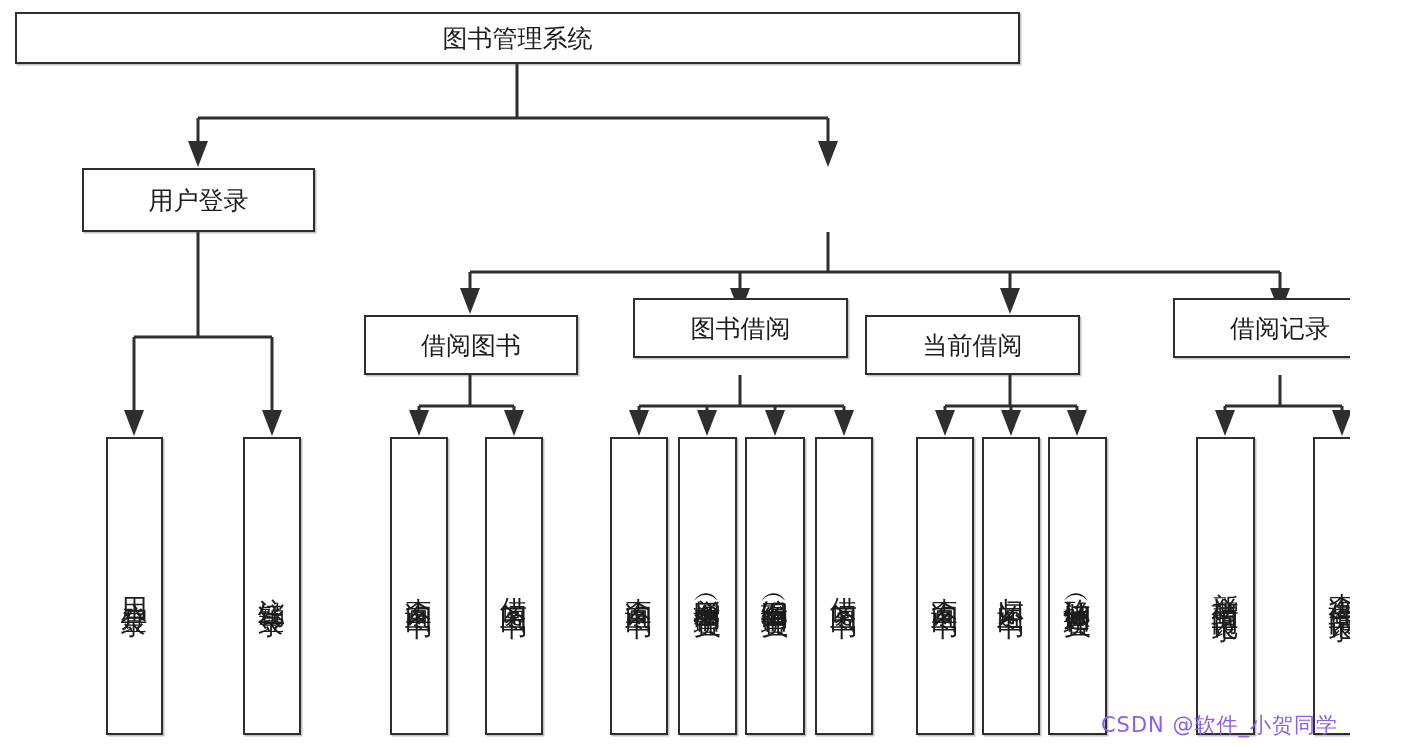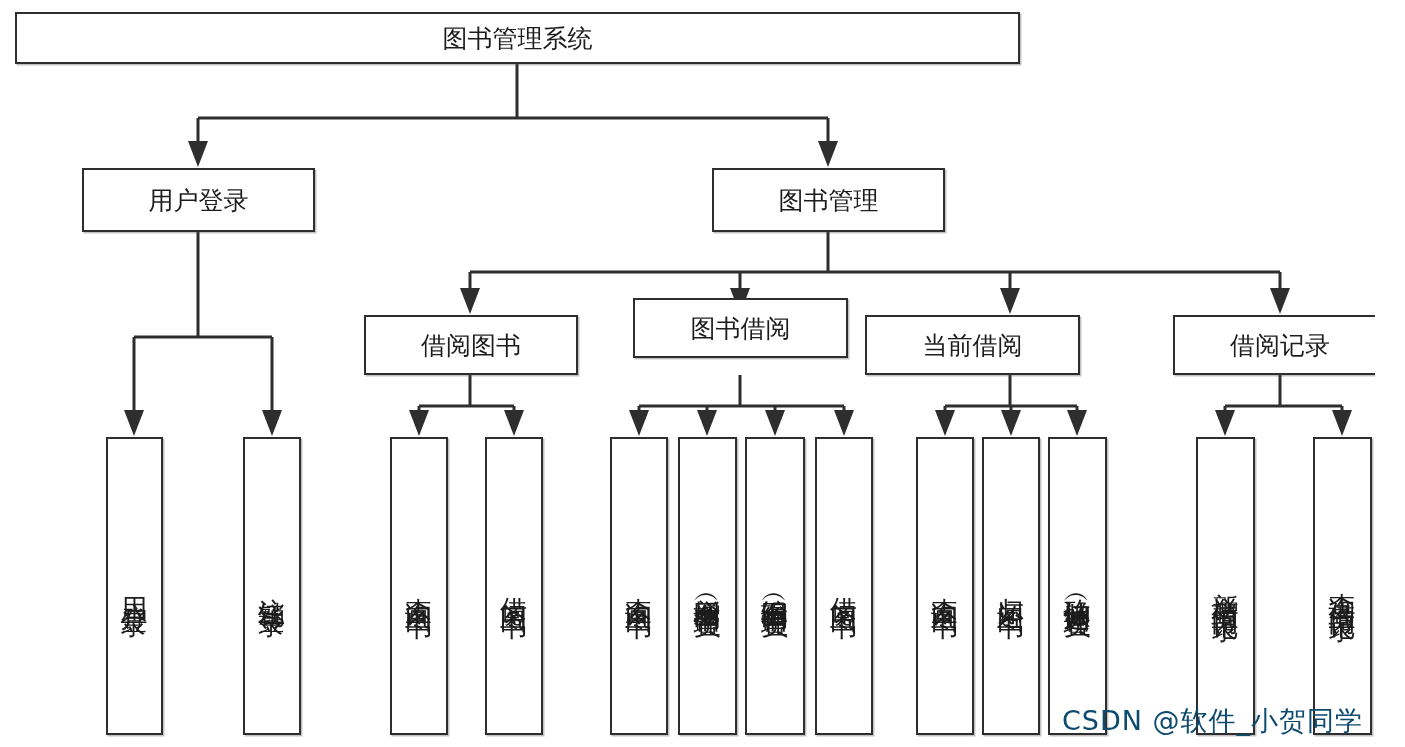--- a/index.html
+++ b/index.html
@@ -7,21 +7,20 @@
     padding: 0;
     background: #ffffff;
     font-family: "DejaVu Sans", "Liberation Sans", sans-serif;
   }
   #canvas {
     position: relative;
     width: 1350px;
     height: 747px;
     background: #ffffff;
     overflow: hidden;
-    padding-left: 25px;
   }
   #connector-svg {
     position: absolute;
     left: 0;
     top: 0;
     z-index: 1;
   }
   .box {
     position: absolute;
     box-sizing: border-box;
@@ -43,23 +42,23 @@
     letter-spacing: 5px;
   }
   .leaf.tight {
     letter-spacing: 2px;
   }
   .watermark {
     position: absolute;
     right: 12px;
     bottom: 8px;
     z-index: 3;
-    font-size: 27px;
+    font-size: 21px;
     letter-spacing: 1px;
-    color: #0c4a6e;
+    color: #8b5cf6;
     white-space: nowrap;
   }
 </style>
 </head>
 <body>
 
 <div id="canvas">
 
   <svg id="connector-svg" width="1405" height="747" viewBox="0 0 1405 747">
 
@@ -79,26 +78,25 @@
              M639,436 L629,410 L649,410 Z  M707,436 L697,410 L717,410 Z
              M775,436 L765,410 L785,410 Z  M844,436 L834,410 L854,410 Z
              M945,436 L935,410 L955,410 Z  M1011,436 L1001,410 L1021,410 Z
              M1077,436 L1067,410 L1087,410 Z  M1225,436 L1215,410 L1235,410 Z
              M1342,436 L1332,410 L1352,410 Z" fill="#2e2e2e" stroke="none"></path>
   </svg>
 
   <div class="box" style="left:15px; top:12px; width:1005px; height:52px">图书管理系统</div>
 
   <div class="box" style="left:82px; top:168px; width:233px; height:64px">用户登录</div>
-  <div class="box" style="left:712px; top:168px; width:233px; height:64px">图书管理</div>
 
   <div class="box" style="left:364px; top:315px; width:214px; height:60px">借阅图书</div>
   <div class="box" style="left:633px; top:298px; width:215px; height:60px">图书借阅</div>
   <div class="box" style="left:865px; top:315px; width:215px; height:60px">当前借阅</div>
-  <div class="box" style="left:1173px; top:315px; width:214px; height:60px">借阅记录</div>
+  <div class="box" style="left:1173px; top:298px; width:214px; height:60px">借阅记录</div>
 
   <div class="box leaf" style="left:106px; top:437px; width:57px; height:298px">用户登录</div>
   <div class="box leaf" style="left:243px; top:437px; width:58px; height:298px">注销登录</div>
 
   <div class="box leaf" style="left:390px; top:437px; width:58px; height:298px">查询图书</div>
   <div class="box leaf" style="left:485px; top:437px; width:58px; height:298px">借阅图书</div>
 
   <div class="box leaf" style="left:610px; top:437px; width:58px; height:298px">查询图书</div>
   <div class="box leaf tight" style="left:678px; top:437px; width:59px; height:298px">新增图书（管理员）</div>
   <div class="box leaf tight" style="left:745px; top:437px; width:60px; height:298px">编辑图书（管理员）</div>

